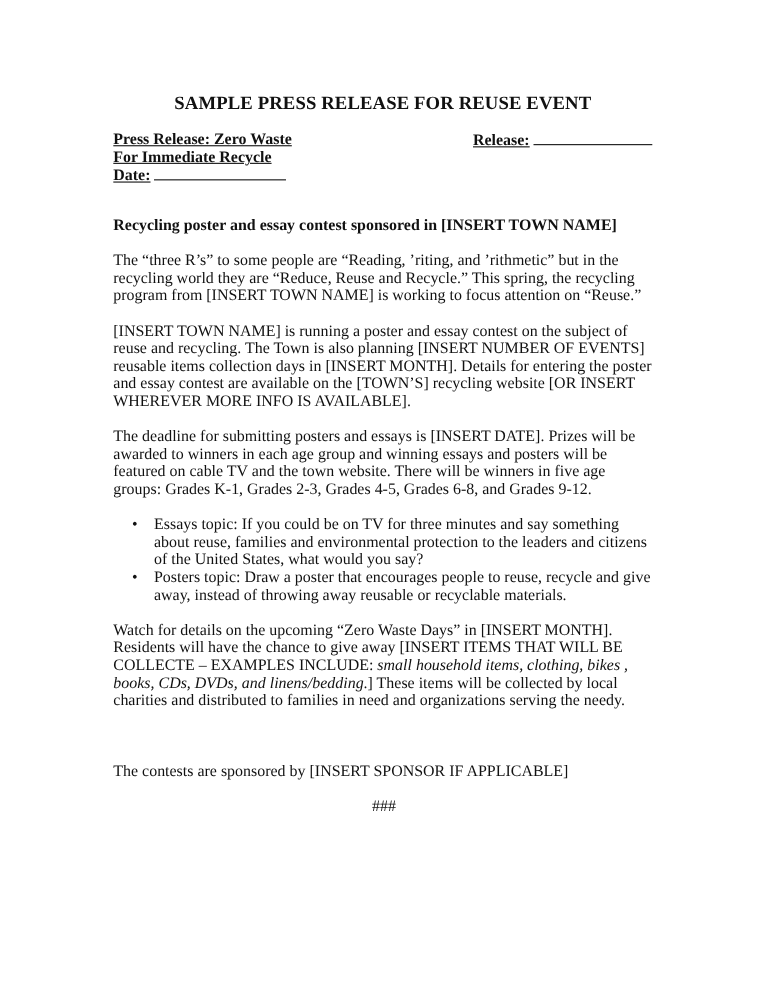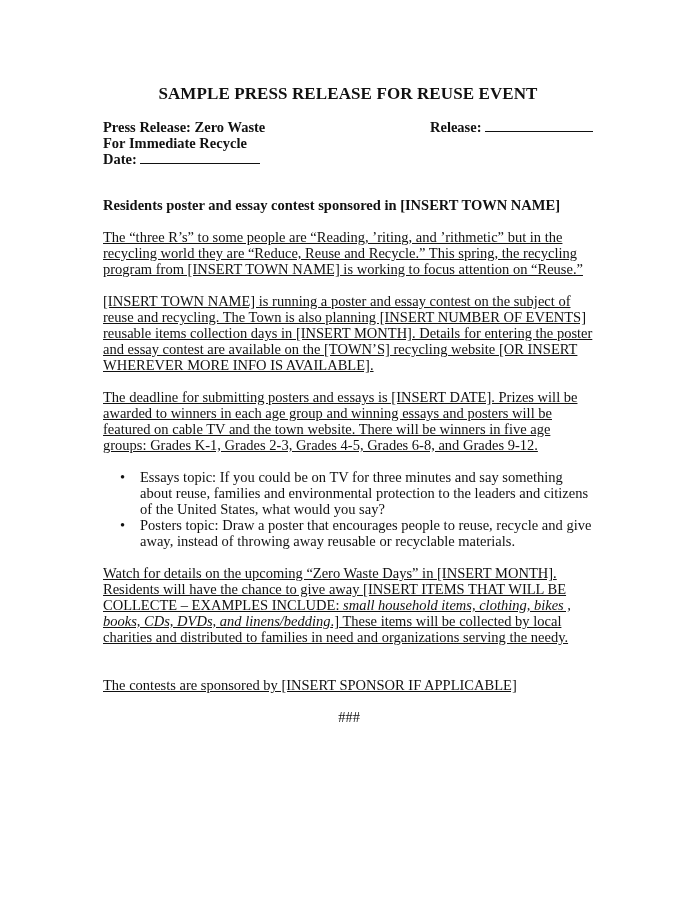--- a/index.html
+++ b/index.html
@@ -9,28 +9,28 @@
       color: #111111;
     }
     .page { position: absolute; left: 0; top: 0; width: 696px; height: 716px; }
     .title {
       position: absolute; top: 84px; left: 0; width: 696px; text-align: center;
       font-weight: bold; font-size: 17px; letter-spacing: 0.1px;
     }
     .hdr { position: absolute; font-weight: bold; font-size: 14.5px; line-height: 16px; }
     .hdr-left { left: 103px; top: 119px; }
     .hdr-right { left: 430px; top: 119px; }
-    .hdr div { white-space: nowrap; }
+    .hdr div { white-space: nowrap; text-decoration: underline; }
     .blank { display: inline-block; border-bottom: 1.3px solid #111; height: 12px; vertical-align: baseline; margin-left: 3px; }
     .content {
       position: absolute; left: 103px; top: 197px; width: 492px;
       font-size: 14.5px; line-height: 16px;
     }
     .subhead { font-weight: bold; margin: 0 0 16px 0; }
-    p { margin: 0 0 16px 0; text-decoration: underline; }
+    p { margin: 16px 0 16px 0; }
     ul { margin: 0 0 16px 0; padding: 0; list-style: none; }
     ul li { position: relative; padding-left: 24px; margin-left: 0; }
     ul li .bullet { position: absolute; left: 17px; top: 0; }
     ul li { padding-left: 37px; }
     ul li .bullet { left: 17px; }
     .center { text-align: center; }
     .spacer { height: 16px; }
     i { font-style: italic; }
   </style>
 </head>
@@ -48,21 +48,21 @@
     </div>
   </div>
 
   <div class="hdr hdr-right">
     <div>
       <span>Release:</span><span class="blank" style="width:108px"></span>
     </div>
   </div>
 
   <div class="content">
-    <div class="subhead">Residents poster and essay contest sponsored in [INSERT TOWN NAME]</div>
+    <div class="subhead">Recycling poster and essay contest sponsored in [INSERT TOWN NAME]</div>
 
     <p>The “three R’s” to some people are “Reading, ’riting, and ’rithmetic” but in the recycling world they are “Reduce, Reuse and Recycle.”  This spring, the recycling program from [INSERT TOWN NAME] is working to focus attention on “Reuse.”</p>
     <p>[INSERT TOWN NAME] is running a poster and essay contest on the subject of reuse and recycling. The Town is also planning [INSERT NUMBER OF EVENTS] reusable items collection days in [INSERT MONTH]. Details for entering the poster and essay contest are available on the [TOWN’S] recycling website [OR INSERT WHEREVER MORE INFO IS AVAILABLE].</p>
     <p>The deadline for submitting posters and essays is [INSERT DATE].  Prizes will be awarded to winners in each age group and winning essays and posters will be featured on cable TV and the town website.  There will be winners in five age groups: Grades K-1, Grades 2-3, Grades 4-5, Grades 6-8, and Grades 9-12.</p>
 
     <ul>
       <li>
         <span class="bullet">•</span>
         <span>Essays topic:  If you could be on TV for three minutes and say something about reuse, families and environmental protection to  the leaders and citizens of the United States, what would you say?</span>
       </li>

